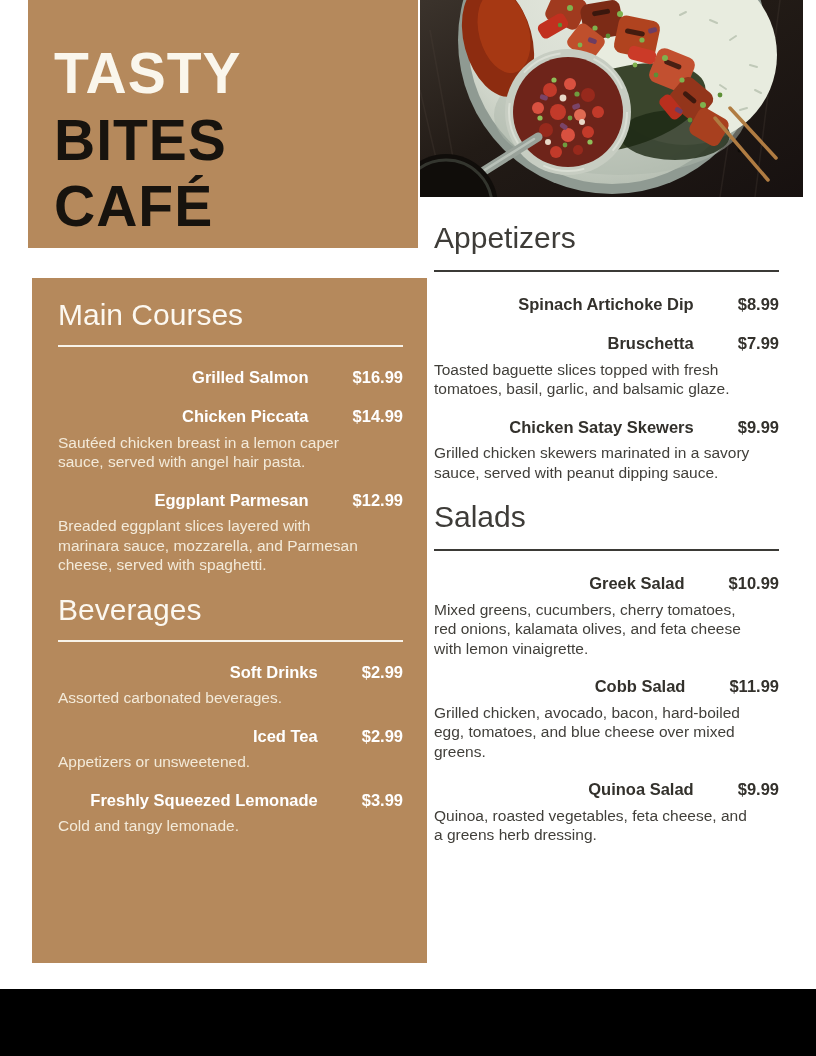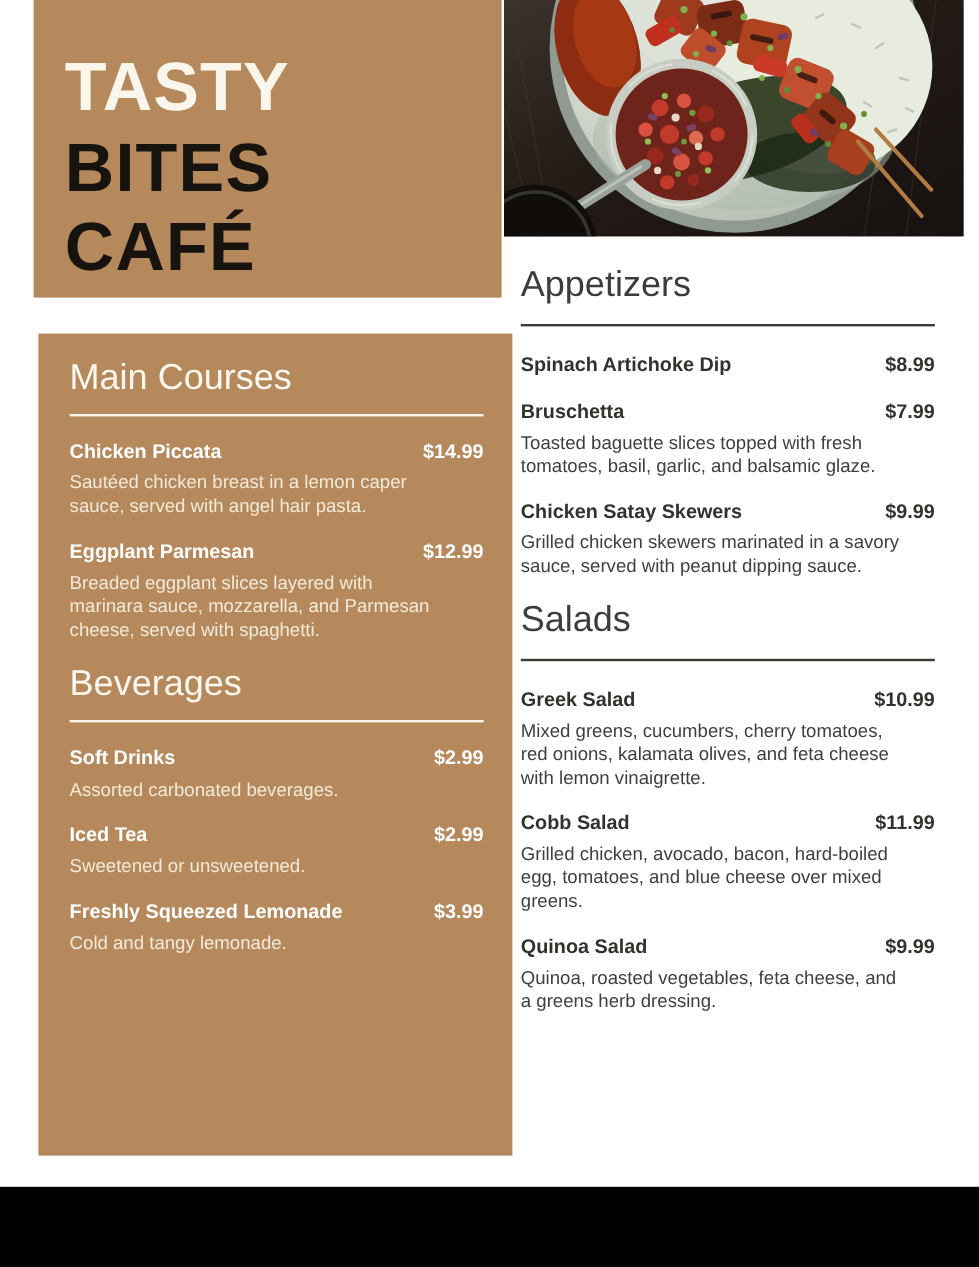--- a/index.html
+++ b/index.html
@@ -52,21 +52,21 @@
   .section + .section { margin-top:14px; }
   .section-heading { font-size:30px; font-weight:400; }
   .left-body .section-heading { color:#fcf8f0; }
   .right-col .section-heading { color:#3e3c38; }
 
   .rule { height:2px; border:0; }
   .rule-light { background:#f8f3e9; margin:13px 0 20px; }
   .rule-dark  { background:#3b3a36; margin:15px 0 22px; }
 
   .item-row {
-    display:flex; justify-content:space-between; align-items:baseline;
+    display:flex; justify-content:flex-end; align-items:baseline;gap:44px;
   }
   .item-name, .item-price { font-weight:bold; font-size:16.5px; line-height:1.3; }
   .item-desc { font-size:15.5px; line-height:1.26; margin-top:5px; }
   .item { margin-bottom:18px; }
 
   .left-body .item-name, .left-body .item-price { color:#ffffff; }
   .left-body .item-desc { color:#f3ead9; max-width:312px; }
 
   .right-col .item-name, .right-col .item-price { color:#33312c; }
   .right-col .item-desc { color:#413f3a; max-width:322px; }
@@ -226,20 +226,24 @@
     </svg>
   </div>
 
   <div class="left-body">
 
     <section class="section">
       <h2 class="section-heading">Main Courses</h2>
       <div class="rule rule-light"></div>
 
       <div class="item">
+        <div class="item-row">
+          <span class="item-name">Grilled Salmon</span>
+          <span class="item-price">$16.99</span>
+        </div>
       </div>
       <div class="item">
         <div class="item-row">
           <span class="item-name">Chicken Piccata</span>
           <span class="item-price">$14.99</span>
         </div>
         <p class="item-desc">Sautéed chicken breast in a lemon caper sauce, served with angel hair pasta.</p>
       </div>
       <div class="item">
         <div class="item-row">
@@ -259,21 +263,21 @@
           <span class="item-name">Soft Drinks</span>
           <span class="item-price">$2.99</span>
         </div>
         <p class="item-desc">Assorted carbonated beverages.</p>
       </div>
       <div class="item">
         <div class="item-row">
           <span class="item-name">Iced Tea</span>
           <span class="item-price">$2.99</span>
         </div>
-        <p class="item-desc">Sweetened or unsweetened.</p>
+        <p class="item-desc">Appetizers or unsweetened.</p>
       </div>
       <div class="item">
         <div class="item-row">
           <span class="item-name">Freshly Squeezed Lemonade</span>
           <span class="item-price">$3.99</span>
         </div>
         <p class="item-desc">Cold and tangy lemonade.</p>
       </div>
     </section>
   </div>

